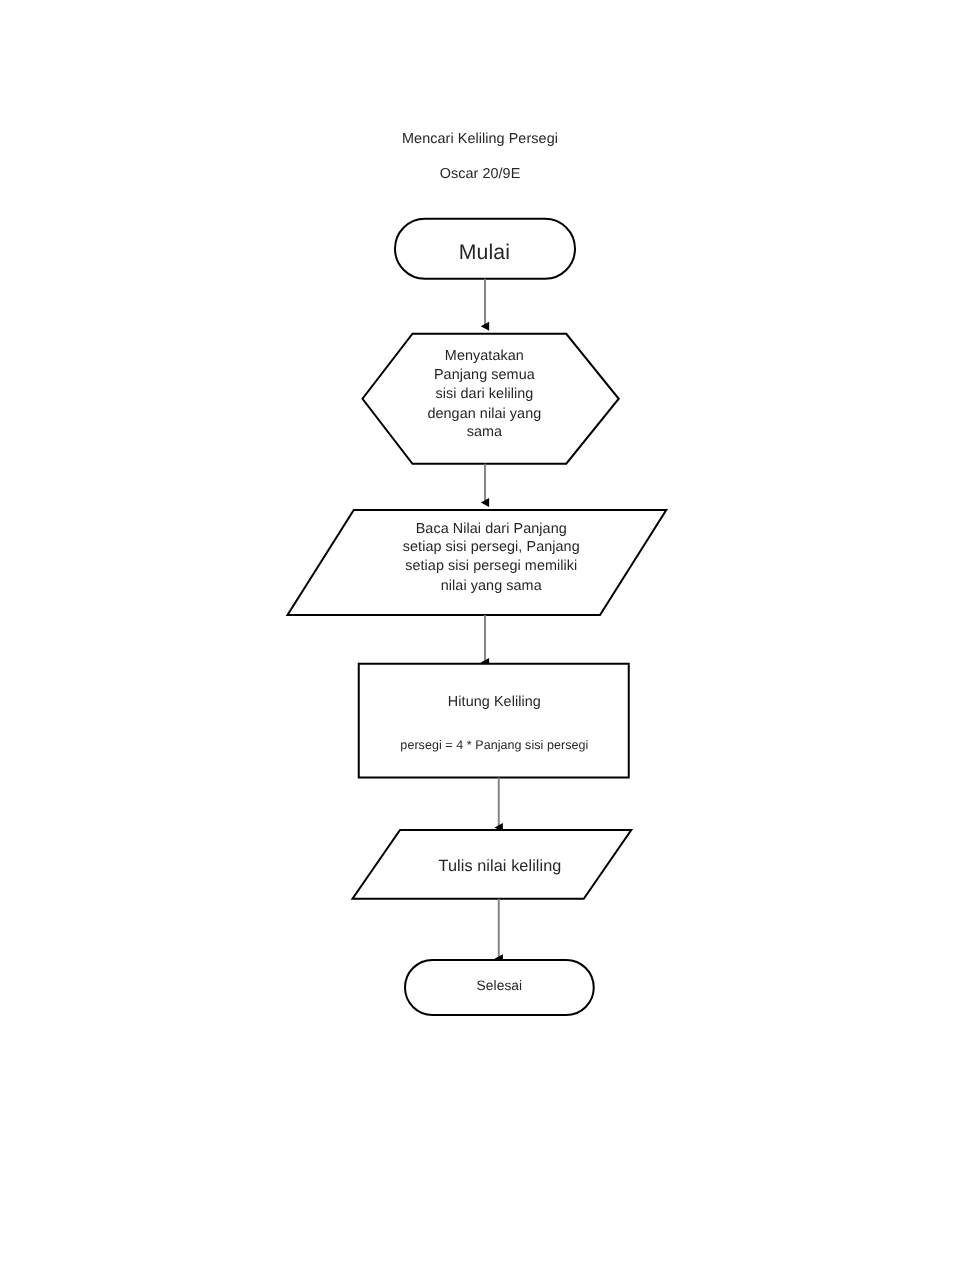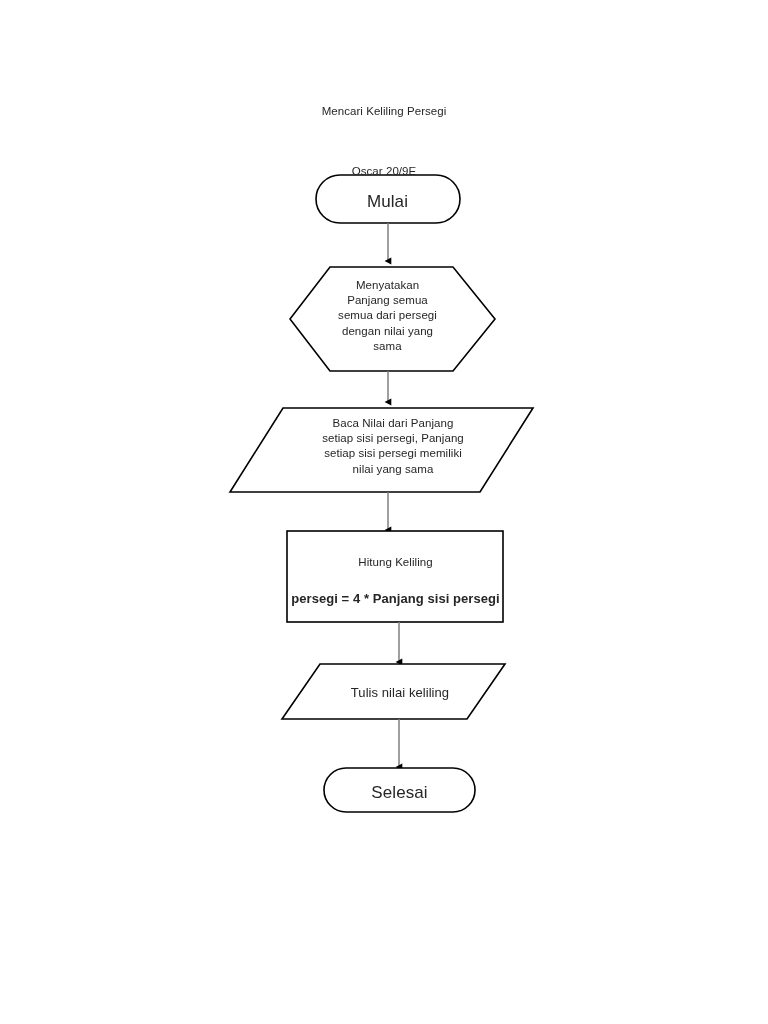--- a/index.html
+++ b/index.html
@@ -47,21 +47,20 @@
     left: 198px;
     top: 86px;
     width: 372px;
     font-size: 11.5px;
   }
   .heading-subtitle {
     left: 198px;
     top: 114px;
     width: 372px;
     font-size: 11.5px;
-    margin-top: 32px;
   }
 
   .node-label-start {
     left: 315px;
     top: 173px;
     width: 145px;
     font-size: 17px;
   }
   .node-label-declare {
     left: 310px;
@@ -78,34 +77,33 @@
   .node-label-process-a {
     left: 287px;
     top: 537px;
     width: 217px;
     font-size: 11.5px;
   }
   .node-label-process-b {
     left: 287px;
     top: 572px;
     width: 217px;
-    font-size: 13px;
-    font-weight: bold;
+    font-size: 10px;
   }
   .node-label-output {
     left: 300px;
     top: 666px;
     width: 200px;
     font-size: 13px;
   }
   .node-label-end {
     left: 324px;
     top: 764px;
     width: 151px;
-    font-size: 17px;
+    font-size: 11px;
   }
 </style>
 </head>
 <body>
 
 <div id="flowchart-canvas">
 
   <svg class="chart-svg" viewBox="0 0 768 1024" xmlns="http://www.w3.org/2000/svg">
     <defs>
       <marker id="arrowhead" markerWidth="9" markerHeight="9" refX="4.2" refY="4.2" orient="auto" markerUnits="userSpaceOnUse">
@@ -137,21 +135,21 @@
   </svg>
 
   <div class="txt heading-title">Mencari Keliling Persegi</div>
 
   <div class="txt heading-subtitle">Oscar 20/9E</div>
 
   <div class="txt node-label-start">Mulai</div>
 
   <div class="txt node-label-declare">Menyatakan
 Panjang semua
-semua dari persegi
+sisi dari keliling
 dengan nilai yang
 sama</div>
 
   <div class="txt node-label-process-a">Hitung Keliling</div>
 
   <div class="txt node-label-input">Baca Nilai dari Panjang
 setiap sisi persegi, Panjang
 setiap sisi persegi memiliki
 nilai yang sama</div>
 

